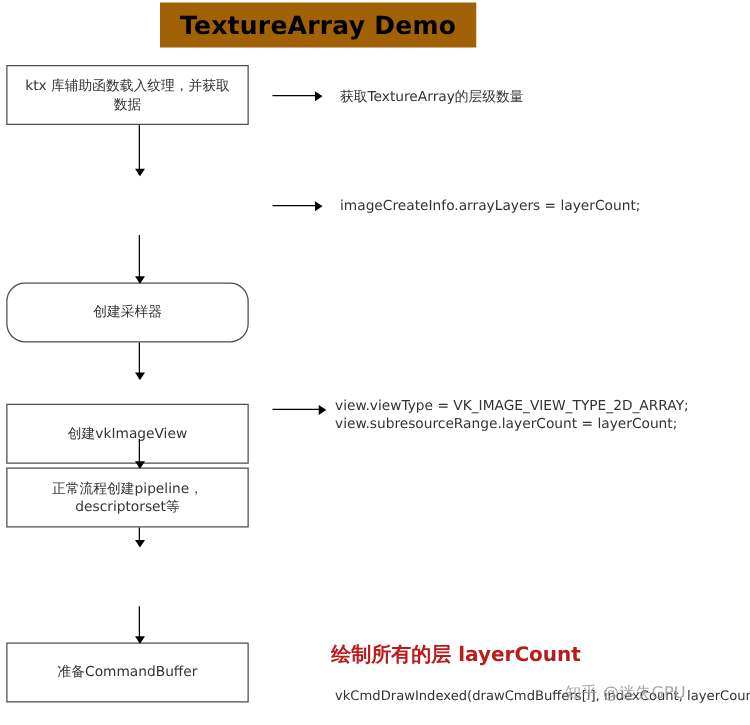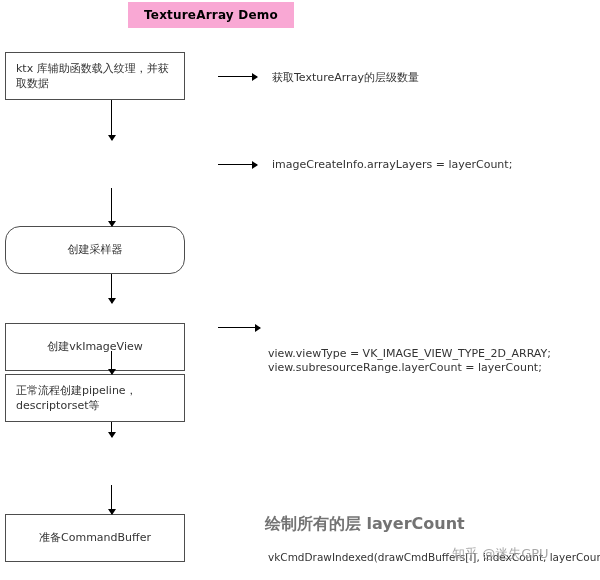--- a/index.html
+++ b/index.html
@@ -12,38 +12,39 @@
     position: relative;
     width: 600px;
     height: 580px;
     background: #ffffff;
     overflow: hidden;
   }
   .title {
     position: absolute;
     left: 128px;
     top: 2px;
-    background: #f9a8d4;
+    background: #a16207;
     color: #000000;
-    font-size: 12px;
+    font-size: 20px;
     font-weight: bold;
     padding: 6px 16px;
     letter-spacing: 0.2px;
   }
   .box {
     position: absolute;
     left: 5px;
-    width: 180px;
+    width: 194px;
     height: 48px;
     border: 1px solid #4d4d4d;
     background: #ffffff;
     box-sizing: border-box;
     display: flex;
     align-items: center;
     justify-content: center;
+    text-align: center;
     font-size: 11px;
     color: #333333;
     padding: 0 10px;
     line-height: 1.4;
   }
   .arrow-v {
     position: absolute;
     width: 1px;
     background: #000000;
   }
@@ -79,21 +80,21 @@
     white-space: nowrap;
   }
   .note .line {
     display: block;
     line-height: 1.25;
   }
   .note-heading {
     position: absolute;
     font-size: 16px;
     font-weight: bold;
-    color: #737373;
+    color: #b91c1c;
     white-space: nowrap;
   }
   .note-code {
     position: absolute;
     font-size: 10.5px;
     color: #333333;
     white-space: nowrap;
   }
   .watermark {
     position: absolute;
@@ -142,21 +143,21 @@
     </div>
   <div class="arrow-h" style="left:218px; top:164px; width:39px;">
       <span class="head-right"></span>
     </div>
   <div class="arrow-h" style="left:218px; top:327px; width:42px;">
       <span class="head-right"></span>
     </div>
 
   <div class="note" style="left:272px; top:70px;">获取TextureArray的层级数量</div>
   <div class="note" style="left:272px; top:158px;">imageCreateInfo.arrayLayers = layerCount;</div>
-  <div class="note" style="left:268px; top:318px;margin-top:29px;">
+  <div class="note" style="left:268px; top:318px;">
     <span class="line">view.viewType = VK_IMAGE_VIEW_TYPE_2D_ARRAY;</span>
     <span class="line">view.subresourceRange.layerCount = layerCount;</span>
   </div>
   <div class="note-heading" style="left:265px; top:514px;">绘制所有的层 layerCount</div>
   <div class="note-code" style="left:268px; top:551px;">vkCmdDrawIndexed(drawCmdBuffers[i], indexCount, layerCount, 0, 0, 0);</div>
 
   <div class="watermark">知乎 @迷失GPU</div>
 
 </div>
 

